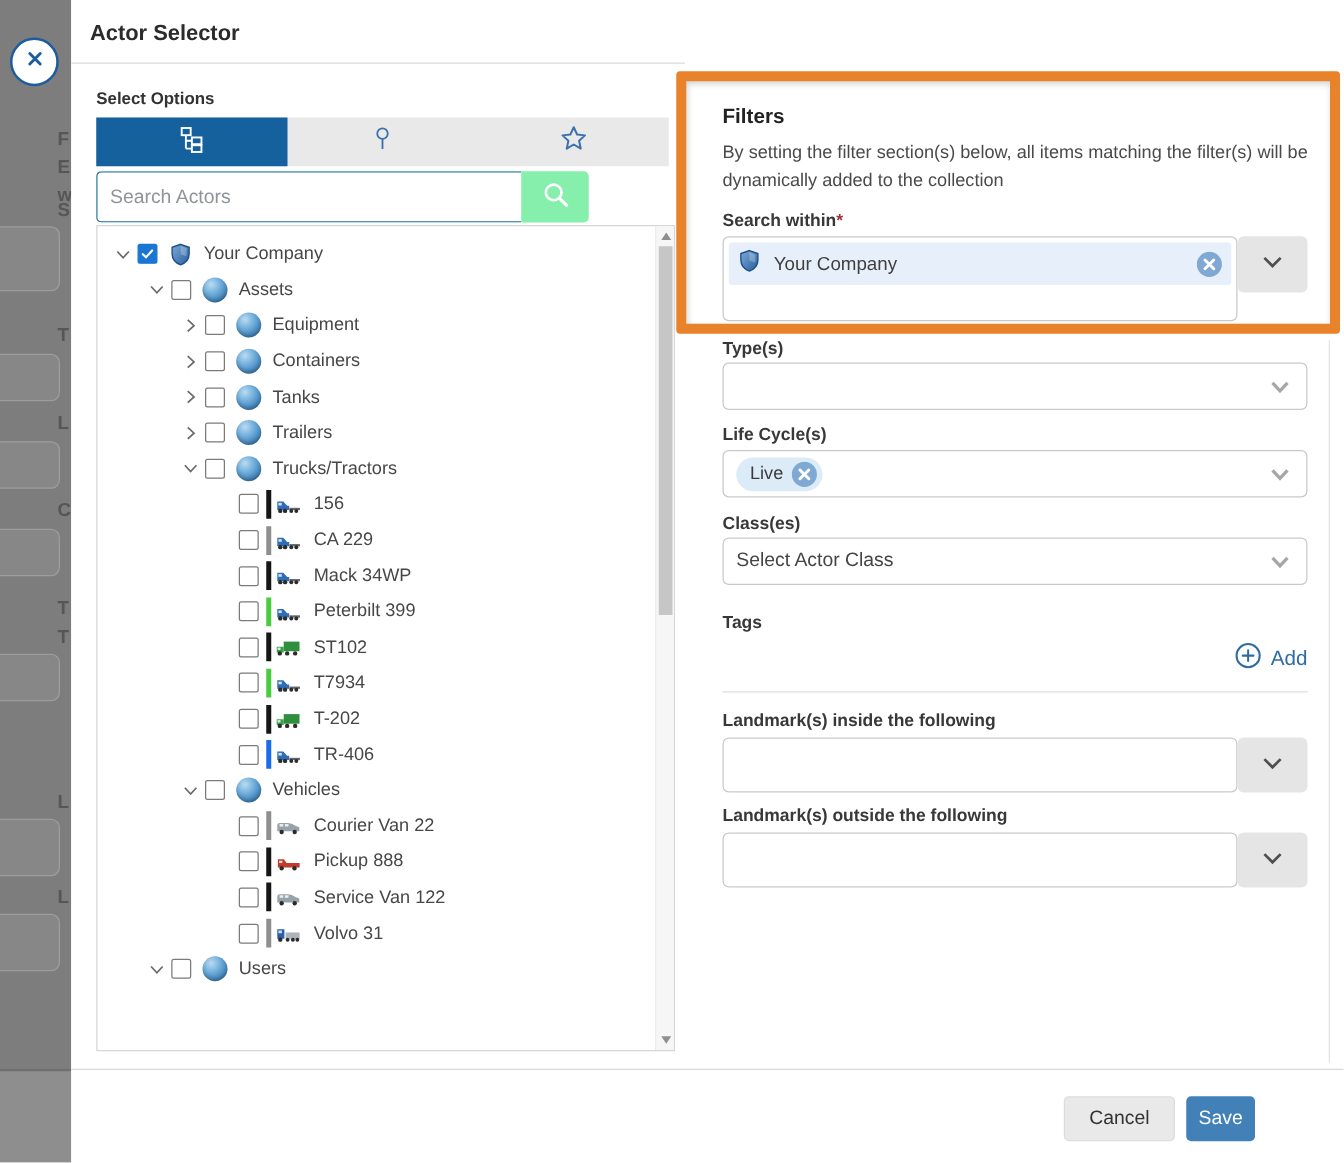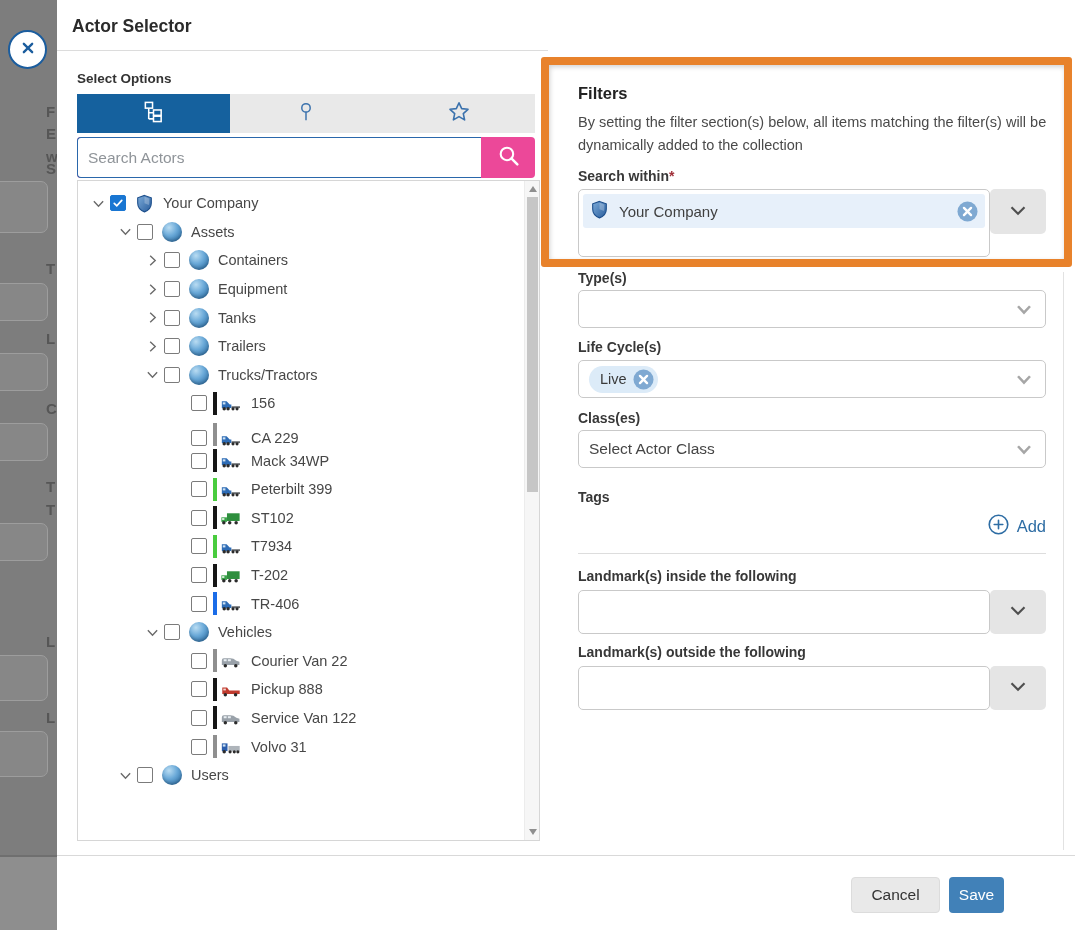--- a/index.html
+++ b/index.html
@@ -19,21 +19,21 @@
 
   .dlg-title { position:absolute; left:15px; top:16px; font-size:17.5px; font-weight:bold; color:#2b2b2b; }
   .title-divider { position:absolute; left:0; top:50px; width:491px; height:1px; background:#dcdcdc; }
 
   
   .sel-opts-label { position:absolute; left:20px; top:71px; font-size:13.5px; font-weight:bold; color:#333; }
   .tabs { position:absolute; left:20px; top:94px; width:458px; height:39px; display:flex; background:#e9e9e9; }
   .tab { flex:1; display:flex; align-items:center; justify-content:center; cursor:pointer; }
   .tab.active { background:#15619e; }
 
-  .search-row { position:absolute; left:20px; top:137px; width:458px; height:41px; display:flex; background:#ec4899; border-radius:4px; }
+  .search-row { position:absolute; left:20px; top:137px; width:394px; height:41px; display:flex; background:#86efac; border-radius:4px; }
   .search-input { flex:1; height:41px; border:1.5px solid #2a67ab; border-right:none; border-radius:4px 0 0 4px; padding:0 10px; font-size:15.5px; font-family:"Liberation Sans",sans-serif; color:#333; outline:none; }
   .search-input::placeholder { color:#8f9499; }
   .search-btn { width:54px; display:flex; align-items:center; justify-content:center; cursor:pointer; border-radius:0 4px 4px 0; }
 
   .tree-box { position:absolute; left:20px; top:180px; width:463px; height:661px; border:1px solid #d6d6d6; background:#fff; overflow:hidden; }
   .tree-rows { padding-top:8px; }
   .trow { height:28.6px; display:flex; align-items:center; font-size:14.5px; color:#474747; white-space:nowrap; }
   .tgl { width:24px; height:18px; display:inline-flex; align-items:center; justify-content:center; }
   .cb { width:16px; height:16px; border:1.5px solid #7b7b7b; border-radius:2px; background:#fff; display:inline-flex; align-items:center; justify-content:center; flex:none; }
   .cb.on { background:#1976d2; border-color:#1976d2; }
@@ -191,33 +191,33 @@
         <div class="trow" style="padding-left: 62px;">
           <span class="tgl">
             <svg width="17" height="17" viewBox="0 0 22 22" fill="none">
               <polyline points="8,5 14.5,11 8,17" stroke="#6a6a6a" stroke-width="1.8"></polyline>
             </svg>
           </span>
           <span class="cb"></span>
           <span class="ticon">
             <span class="globe"></span>
           </span>
+          <span class="tlabel">Equipment</span>
+        </div>
+        <div class="trow" style="padding-left: 62px;">
+          <span class="tgl">
+            <svg width="17" height="17" viewBox="0 0 22 22" fill="none">
+              <polyline points="8,5 14.5,11 8,17" stroke="#6a6a6a" stroke-width="1.8"></polyline>
+            </svg>
+          </span>
+          <span class="cb"></span>
+          <span class="ticon">
+            <span class="globe"></span>
+          </span>
           <span class="tlabel">Containers</span>
-        </div>
-        <div class="trow" style="padding-left: 62px;">
-          <span class="tgl">
-            <svg width="17" height="17" viewBox="0 0 22 22" fill="none">
-              <polyline points="8,5 14.5,11 8,17" stroke="#6a6a6a" stroke-width="1.8"></polyline>
-            </svg>
-          </span>
-          <span class="cb"></span>
-          <span class="ticon">
-            <span class="globe"></span>
-          </span>
-          <span class="tlabel">Equipment</span>
         </div>
         <div class="trow" style="padding-left: 62px;">
           <span class="tgl">
             <svg width="17" height="17" viewBox="0 0 22 22" fill="none">
               <polyline points="8,5 14.5,11 8,17" stroke="#6a6a6a" stroke-width="1.8"></polyline>
             </svg>
           </span>
           <span class="cb"></span>
           <span class="ticon">
             <span class="globe"></span>
@@ -258,21 +258,21 @@
               <rect x="3" y="6.7" width="2.9" height="2.3" fill="#cfe3f4"></rect>
               <rect x="12.6" y="11" width="9.2" height="2" fill="#63676b"></rect>
               <circle cx="4.6" cy="13.7" r="1.9" fill="#2b2b2b"></circle>
               <circle cx="8.8" cy="13.7" r="1.9" fill="#2b2b2b"></circle>
               <circle cx="14.2" cy="13.8" r="1.7" fill="#2b2b2b"></circle>
               <circle cx="18.6" cy="13.8" r="1.7" fill="#2b2b2b"></circle>
             </svg>
           </span>
           <span class="tlabel">156</span>
         </div>
-        <div class="trow" style="padding-left: 89px; align-items: flex-end;">
+        <div class="trow" style="padding-left: 89px;">
           <span class="tgl"></span>
           <span class="cb"></span>
           <span class="vbar" style="background:#8F8F8F"></span>
           <span class="ticon">
             <svg width="22" height="15" viewBox="0 0 24 16">
               <path d="M2 5.5 h5.2 l3.4 3.6 h1.8 V13 H2 z" fill="#2e6cb5"></path>
               <rect x="3" y="6.7" width="2.9" height="2.3" fill="#cfe3f4"></rect>
               <rect x="12.6" y="11" width="9.2" height="2" fill="#63676b"></rect>
               <circle cx="4.6" cy="13.7" r="1.9" fill="#2b2b2b"></circle>
               <circle cx="8.8" cy="13.7" r="1.9" fill="#2b2b2b"></circle>

